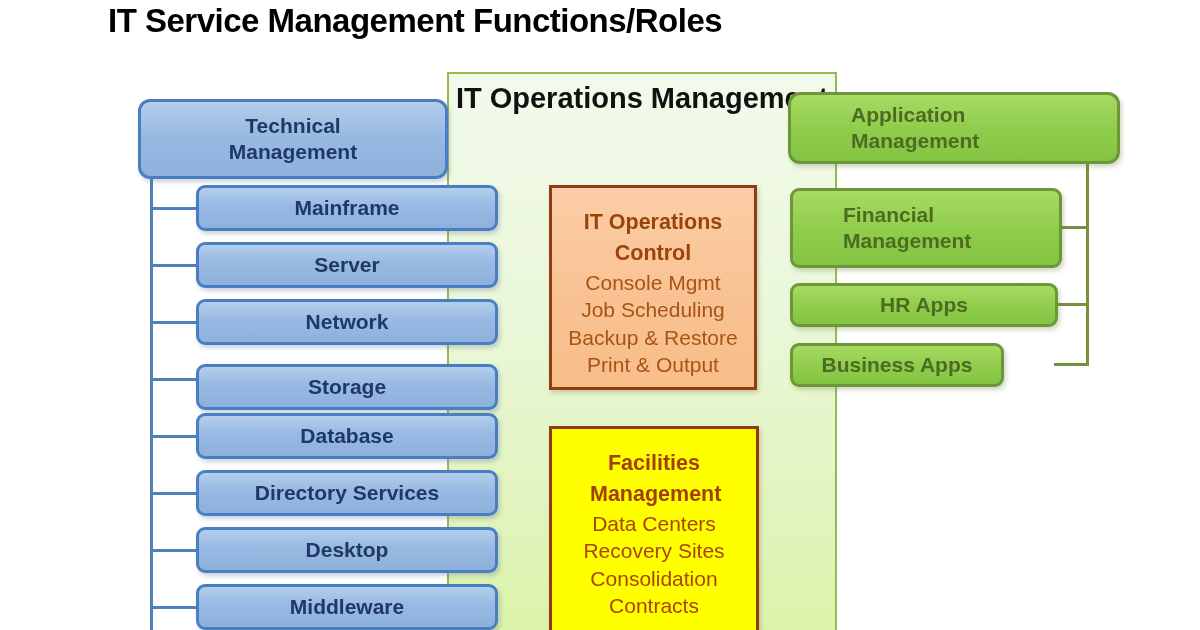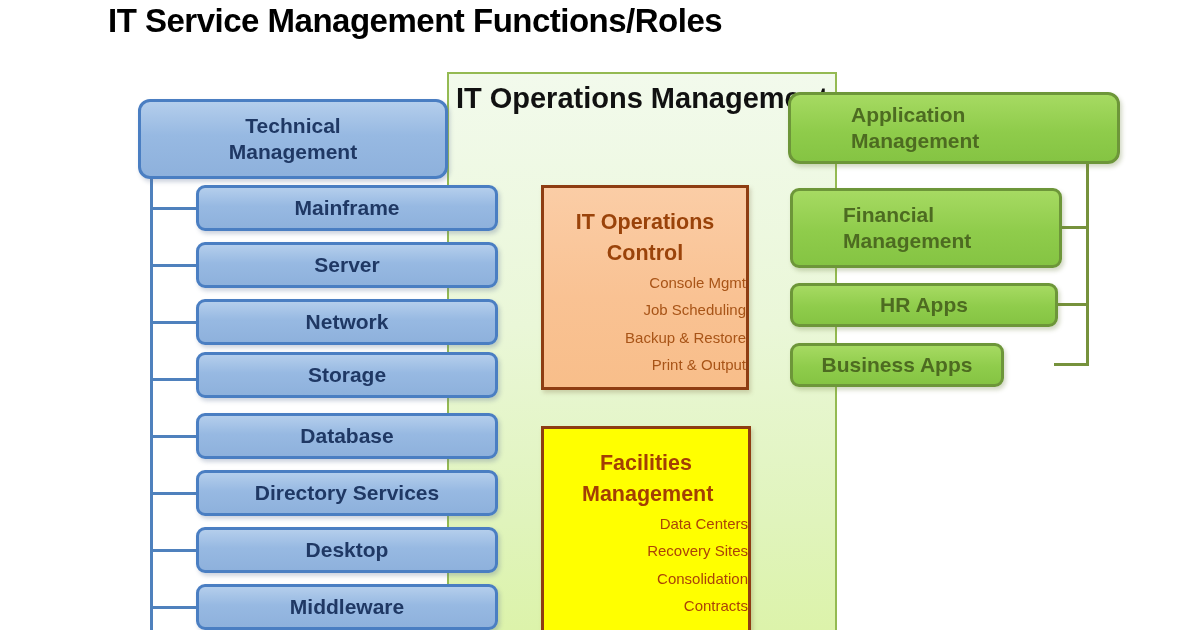--- a/index.html
+++ b/index.html
@@ -41,34 +41,34 @@
     box-sizing:border-box;border:3px solid #6D9639;border-radius:9px;
     background:linear-gradient(180deg,#A6DA62 0%,#8FCC4B 55%,#85C443 100%);
     color:#4D6B21;font-weight:bold;font-size:21px;
     display:flex;align-items:center;justify-content:center;line-height:26px;
     box-shadow:2px 3px 4px rgba(105,125,60,0.30);
   }
   .green-header{left:788px;top:92px;width:332px;height:72px;border-radius:12px;}
   
   .mid-box{
     box-sizing:border-box;border:3px solid #8E3D12;text-align:center;
-    padding-top:19px;box-shadow:2px 3px 4px rgba(120,95,55,0.25);
+    padding-top:19px;box-shadow:2px 3px 4px rgba(120,95,55,0.25);margin-left:8px;
   }
   .ops-control{
     left:541px;top:185px;width:208px;height:205px;
     background:linear-gradient(180deg,#FBCDA6 0%,#F9C293 55%,#F8BE8A 100%);
   }
   .facilities{
     left:541px;top:426px;width:210px;height:215px;
     background:#FFFF00;
   }
   .mid-title{font-size:21.5px;line-height:31px;font-weight:bold;}
   .ops-control .mid-title{color:#9A430A;}
   .facilities  .mid-title{color:#A33E04;text-align:center;}
-  .mid-item{font-size:15px;line-height:27.4px;text-align:right;}
+  .mid-item{font-size:21px;line-height:27.4px;}
   .ops-control .mid-item{color:#A85417;}
   .facilities  .mid-item{color:#AB4307;}
 </style>
 </head>
 <body>
 
 <div id="page">
 
   <div class="abs page-title">IT Service Management Functions/Roles</div>
 
@@ -82,21 +82,21 @@
   <div class="abs line-blue" style="left:150px;top:378px;width:47px;height:3px;"></div>
   <div class="abs line-blue" style="left:150px;top:435px;width:47px;height:3px;"></div>
   <div class="abs line-blue" style="left:150px;top:492px;width:47px;height:3px;"></div>
   <div class="abs line-blue" style="left:150px;top:549px;width:47px;height:3px;"></div>
   <div class="abs line-blue" style="left:150px;top:606px;width:47px;height:3px;"></div>
 
   <div class="abs blue-box blue-header" style="padding:0 60px;">Technical Management</div>
   <div class="abs blue-box blue-item" style="top:185px;">Mainframe</div>
   <div class="abs blue-box blue-item" style="top:242px;">Server</div>
   <div class="abs blue-box blue-item" style="top:299px;">Network</div>
-  <div class="abs blue-box blue-item" style="top:352px;text-align:right;">Storage</div>
+  <div class="abs blue-box blue-item" style="top:364px;text-align:right;">Storage</div>
   <div class="abs blue-box blue-item" style="top:413px;">Database</div>
   <div class="abs blue-box blue-item" style="top:470px;">Directory Services</div>
   <div class="abs blue-box blue-item" style="top:527px;">Desktop</div>
   <div class="abs blue-box blue-item" style="top:584px;">Middleware</div>
 
   <div class="abs mid-box ops-control">
     <div class="mid-title" style="padding:0 30px;">IT Operations Control</div>
     <div class="mid-item">Console Mgmt</div>
     <div class="mid-item">Job Scheduling</div>
     <div class="mid-item">Backup &amp; Restore</div>

